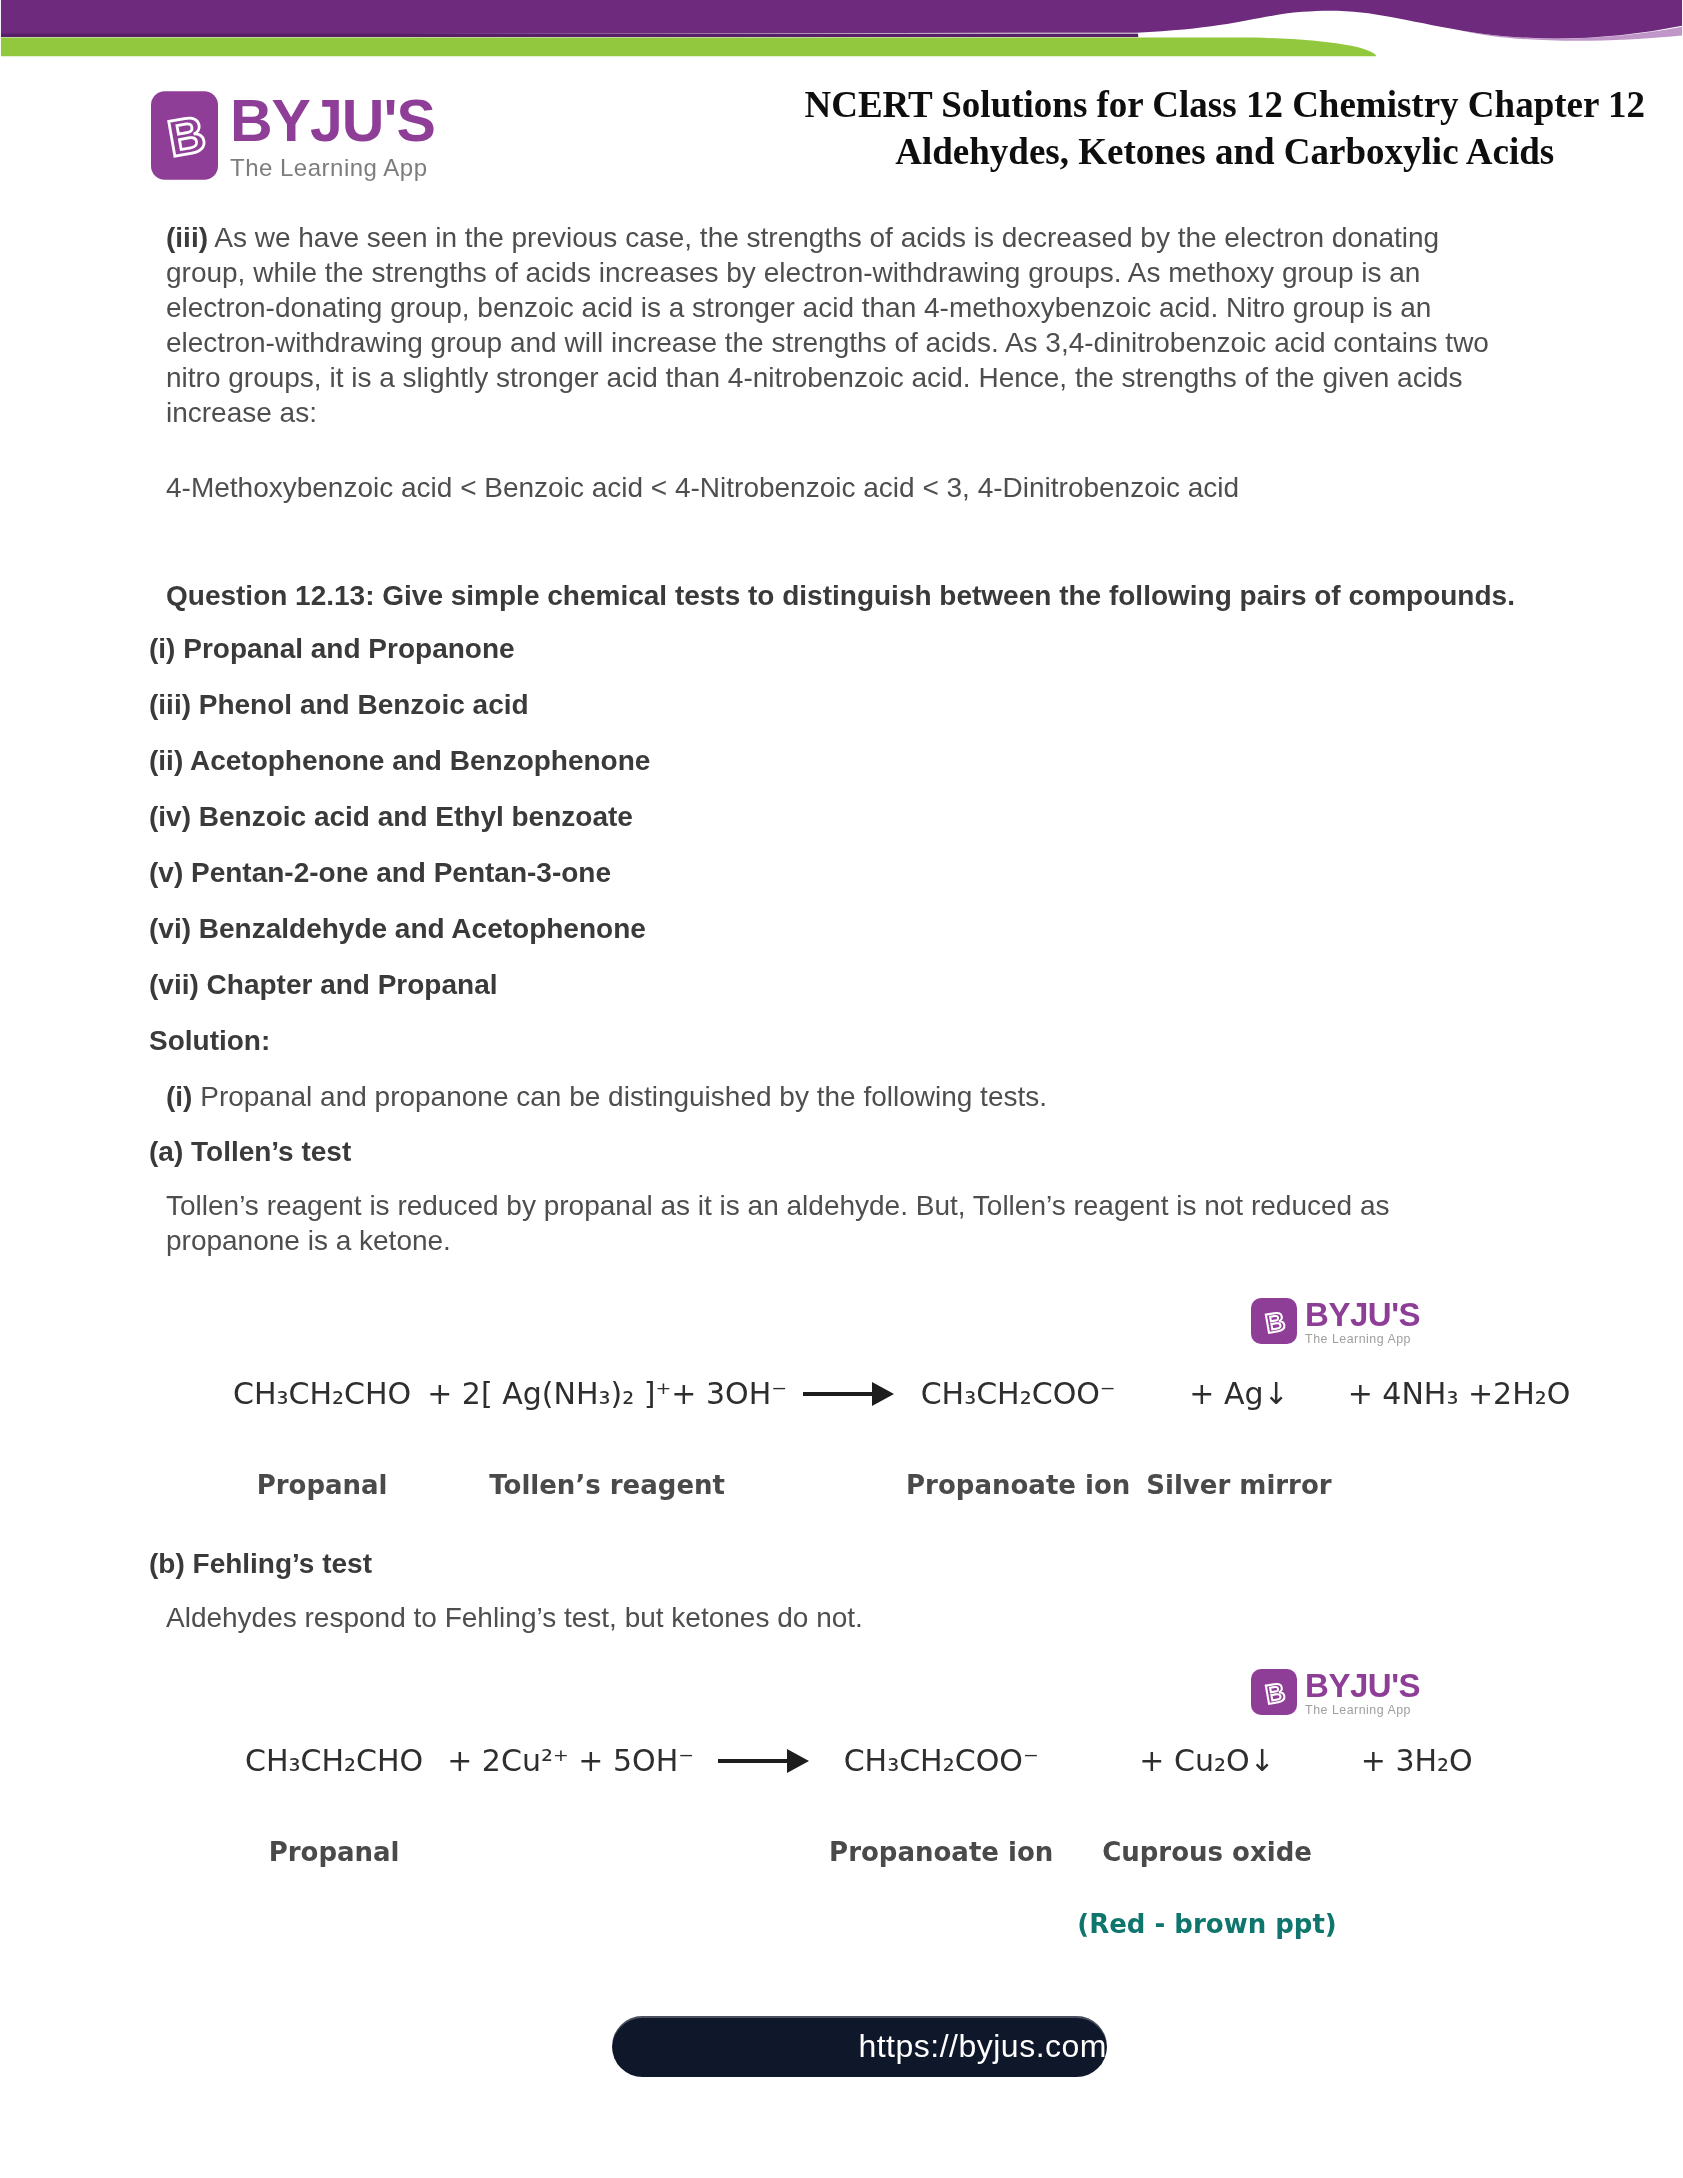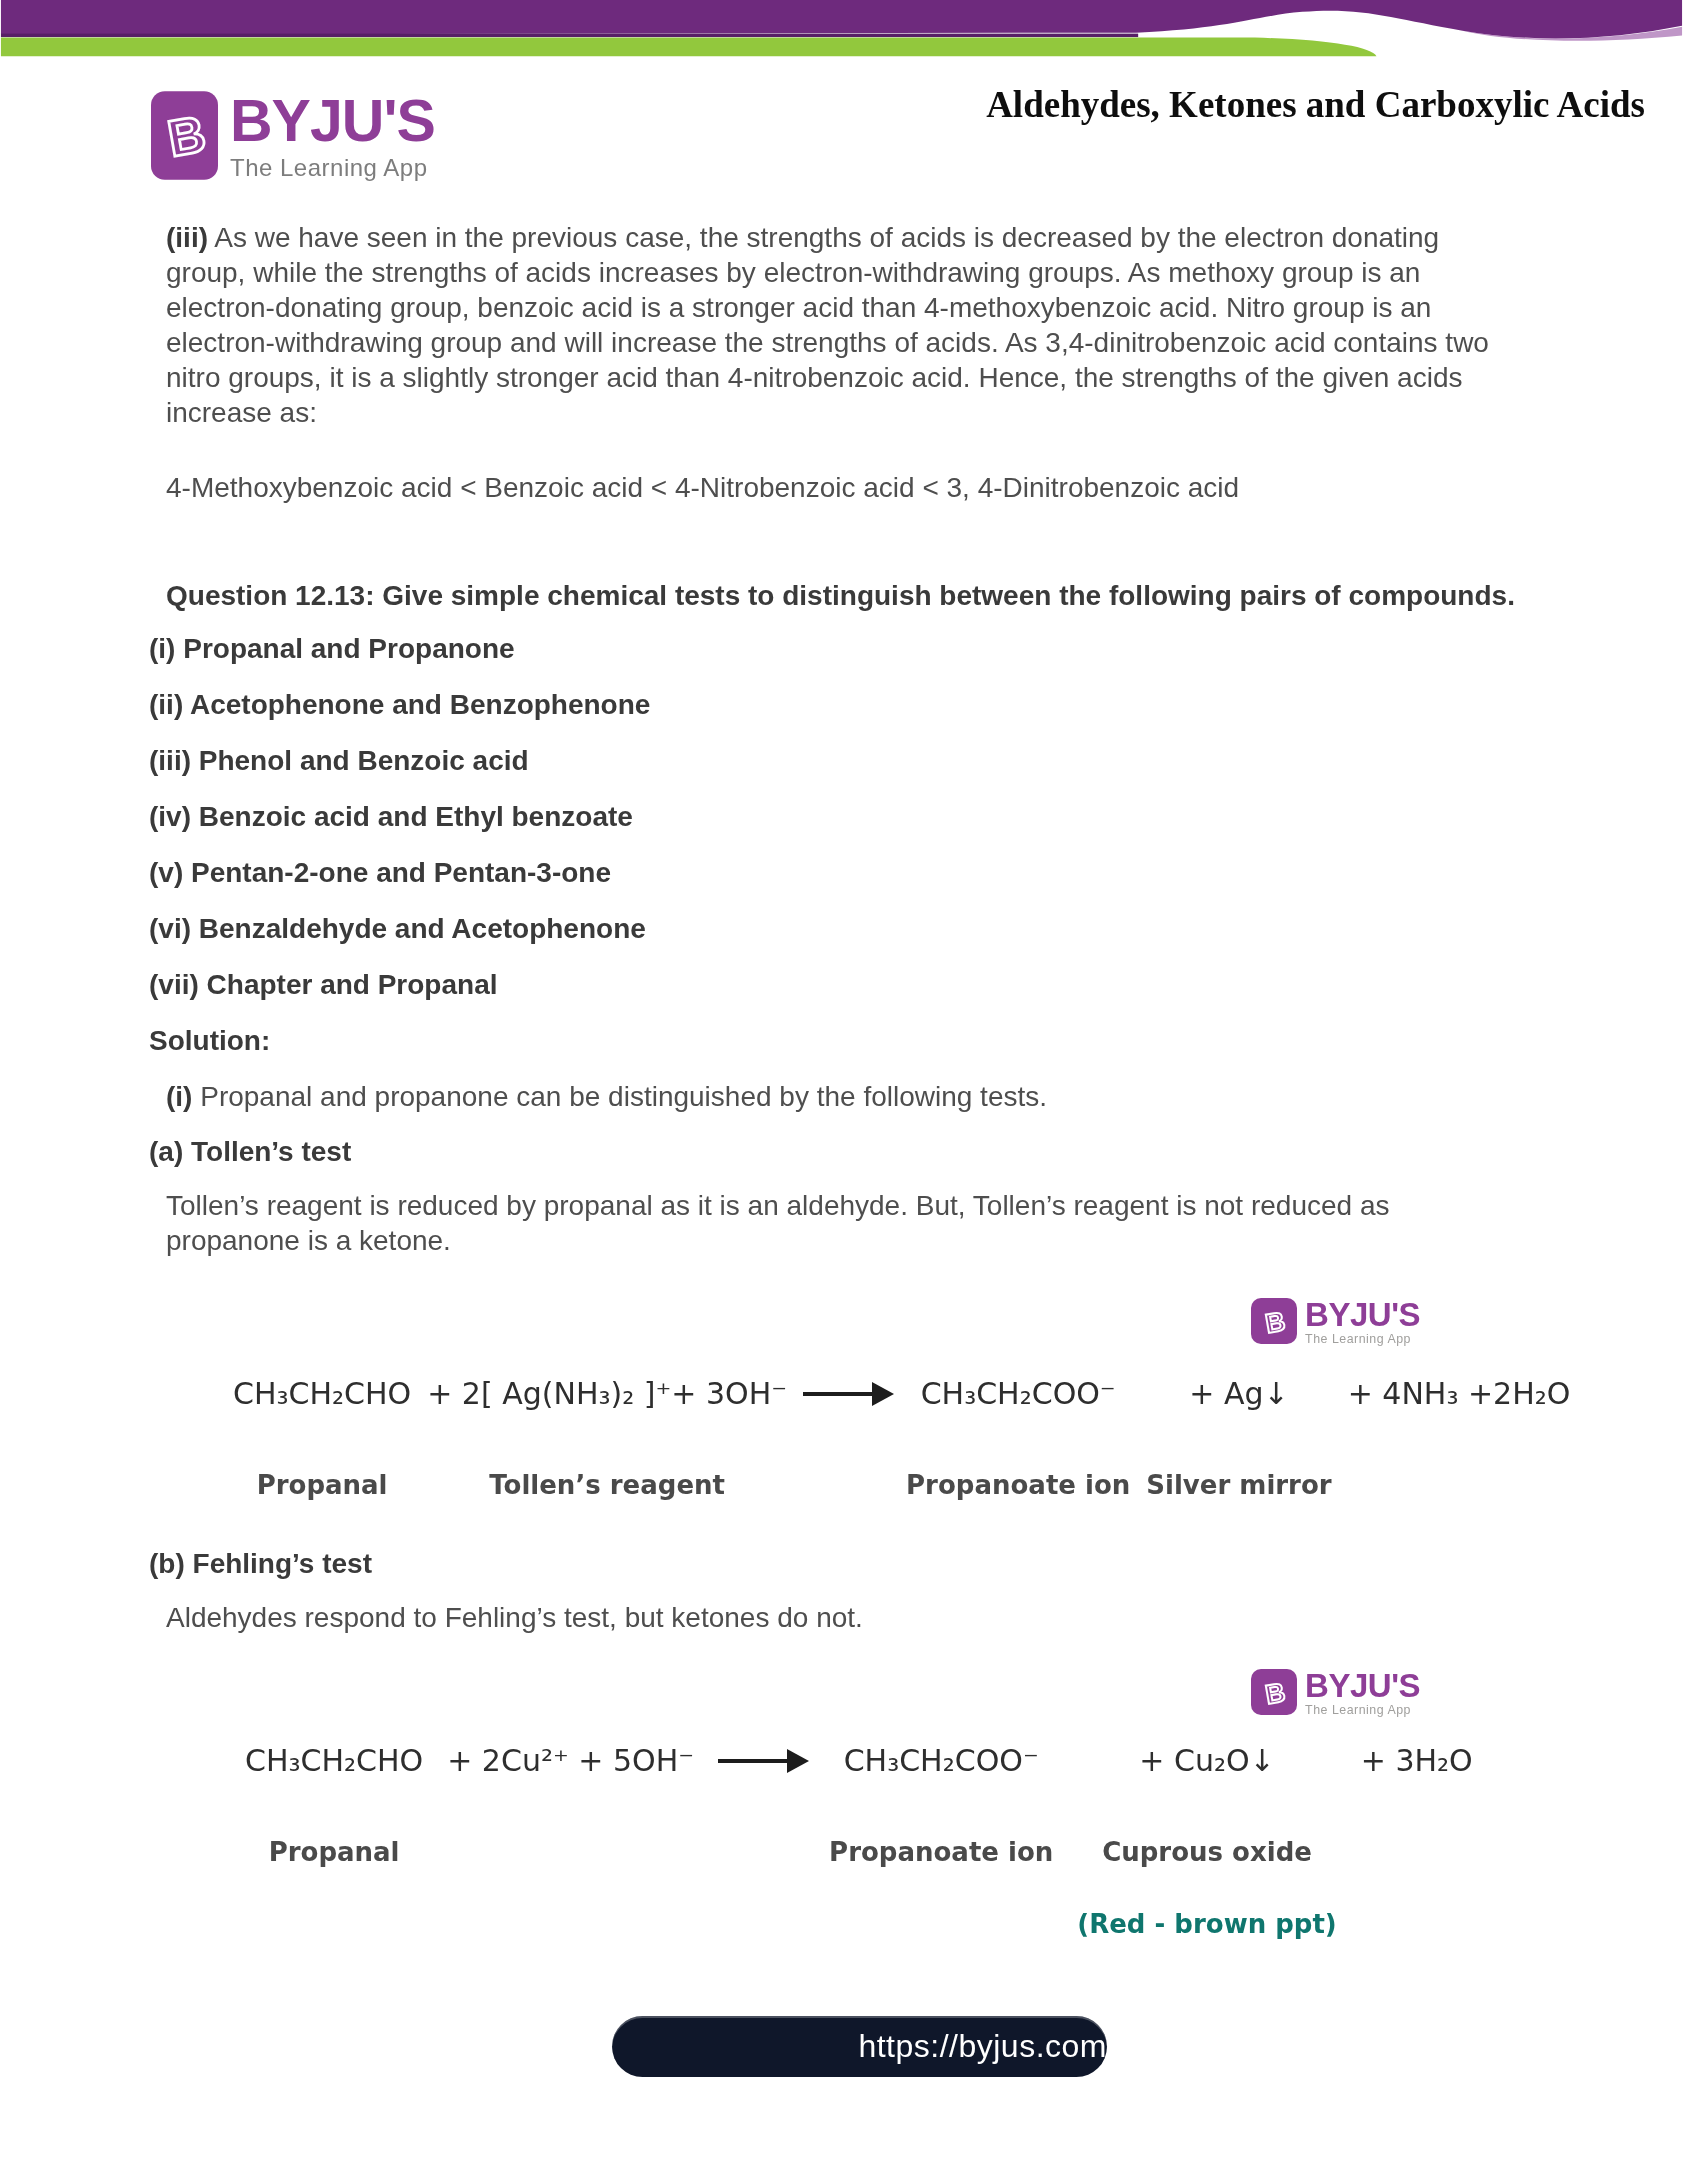--- a/index.html
+++ b/index.html
@@ -94,34 +94,35 @@
         <text x="36" y="64" text-anchor="middle" font-family="Liberation Sans, DejaVu Sans, sans-serif" font-size="52" font-weight="bold" fill="#8e3e97" stroke="#ffffff" stroke-width="2.8" transform="rotate(-10 34 45)">B</text>
       </svg>
     </div>
     <div class="logo-texts">
       <div class="logo-brand">BYJU'S</div>
       <div class="logo-tagline">The Learning App</div>
     </div>
   </div>
 
   <div class="header-title">
+    <div>NCERT Solutions for Class 12 Chemistry Chapter 12</div>
     <div>Aldehydes, Ketones and Carboxylic Acids</div>
   </div>
 
   <div class="content">
 
     <p class="body-text para-iii"><span class="bold">(iii)</span><span> As we have seen in the previous case, the strengths of acids is decreased by the electron donating group, while the strengths of acids increases by electron-withdrawing groups. As methoxy group is an electron-donating group, benzoic acid is a stronger acid than 4-methoxybenzoic acid. Nitro group is an electron-withdrawing group and will increase the strengths of acids. As 3,4-dinitrobenzoic acid contains two nitro groups, it is a slightly stronger acid than 4-nitrobenzoic acid. Hence, the strengths of the given acids increase as:</span></p>
 
     <p class="body-text acid-order">4-Methoxybenzoic acid &lt; Benzoic acid &lt; 4-Nitrobenzoic acid &lt; 3, 4-Dinitrobenzoic acid</p>
 
     <p class="body-text bold question-heading">Question 12.13: Give simple chemical tests to distinguish between the following pairs of compounds.</p>
 
     <p class="pair-item">(i) Propanal and Propanone</p>
+    <p class="pair-item">(iii) Phenol and Benzoic acid</p>
     <p class="pair-item">(ii) Acetophenone and Benzophenone</p>
-    <p class="pair-item">(iii) Phenol and Benzoic acid</p>
     <p class="pair-item">(iv) Benzoic acid and Ethyl benzoate</p>
     <p class="pair-item">(v) Pentan-2-one and Pentan-3-one</p>
     <p class="pair-item">(vi) Benzaldehyde and Acetophenone</p>
     <p class="pair-item">(vii) Chapter and Propanal</p>
 
     <p class="solution-heading">Solution:</p>
 
     <p class="body-text solution-intro"><span class="bold">(i)</span><span> Propanal and propanone can be distinguished by the following tests.</span></p>
 
     <p class="sub-heading">(a) Tollen’s test</p>

